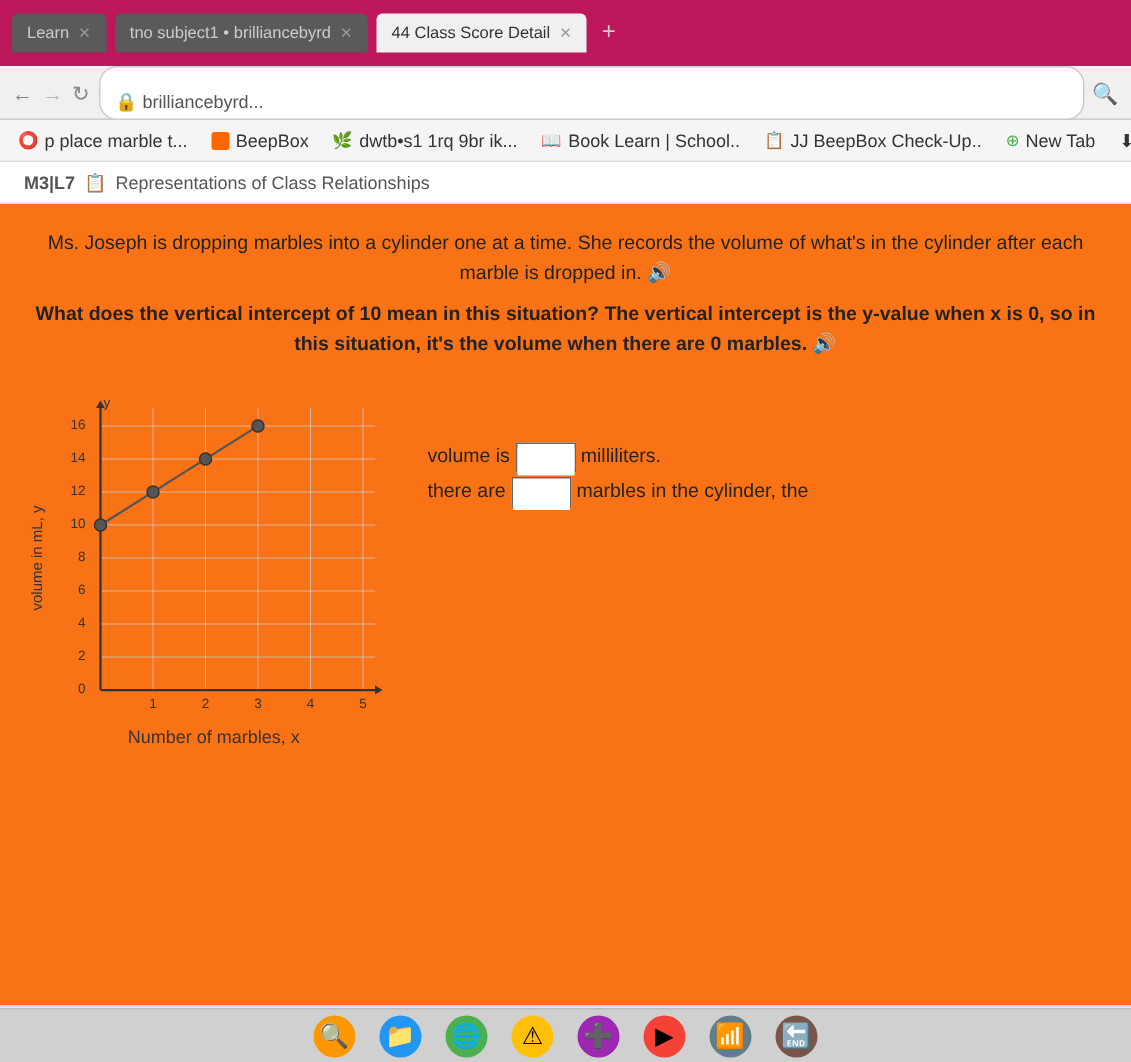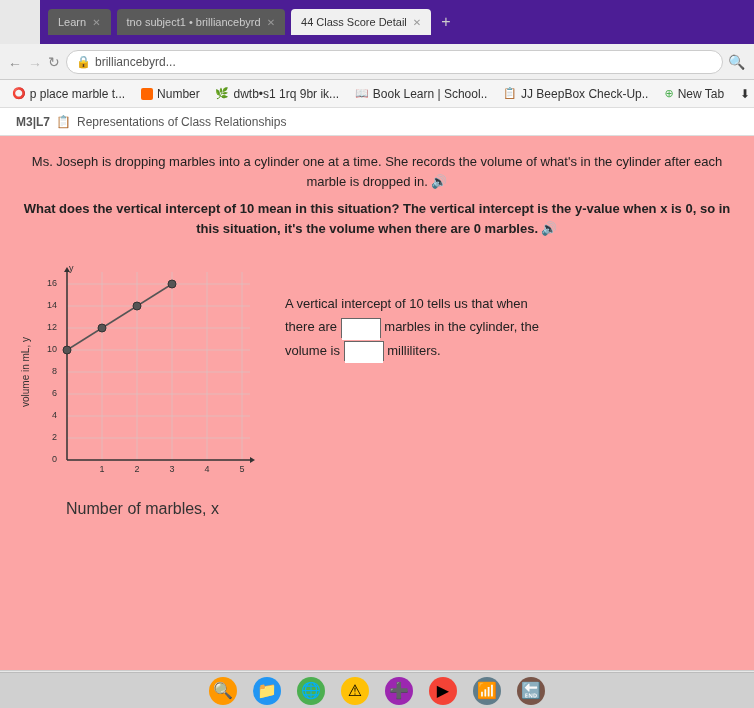--- a/index.html
+++ b/index.html
@@ -7,27 +7,26 @@
       width: 754px;
       height: 708px;
       background: #e8e8e8;
       font-family: Arial, sans-serif;
       font-size: 13px;
       overflow: hidden;
     }
 
     
     .browser-chrome {
-      background: #4c1d95;
+      background: #be185d;
       height: 44px;
       display: flex;
       align-items: center;
       padding: 0 8px;
       gap: 6px;
-      margin-left: 40px;
     }
     .tab {
       background: #5a5a5a;
       color: #ccc;
       font-size: 11px;
       padding: 4px 10px;
       border-radius: 4px 4px 0 0;
       display: flex;
       align-items: center;
       gap: 6px;
@@ -90,21 +89,21 @@
       align-items: center;
       padding: 0 16px;
       gap: 6px;
       border-bottom: 1px solid #ddd;
       font-size: 12px;
       color: #555;
     }
 
     
     .main-content {
-      background: #fca5a5;
+      background: #f97316;
       padding: 16px 20px 12px 20px;
       height: calc(708px - 32px - 36px - 28px - 28px - 50px);
       overflow: hidden;
     }
 
     .problem-text {
       font-size: 13px;
       color: #222;
       line-height: 1.5;
       margin-bottom: 8px;
@@ -142,23 +141,23 @@
       font-size: 10px;
       color: #333;
       writing-mode: vertical-rl;
       transform: rotate(180deg);
       white-space: nowrap;
     }
     .graph-svg {
       border: none;
     }
     .x-axis-label {
-      font-size: 16px;
+      font-size: 12px;
       color: #333;
-      margin-top: 18px;
+      margin-top: 2px;
       text-align: center;
     }
 
     
     .right-text {
       font-size: 13px;
       color: #222;
       line-height: 1.8;
       padding-top: 30px;
     }
@@ -242,35 +241,35 @@
     <span class="tab-close">✕</span>
   </div>
   <span class="tab-plus">+</span>
 </div>
 
 <div class="address-bar">
   <div style="display:flex;gap:6px;align-items:center;flex:1;">
     <span style="color:#888;font-size:14px;">←</span>
     <span style="color:#bbb;font-size:14px;">→</span>
     <span style="color:#888;font-size:14px;">↻</span>
-    <div style="background:#fff;border:1px solid #ccc;border-radius:12px;flex:1;height:24px;display:flex;align-items:center;padding:0 10px;font-size:12px;color:#555;">
+    <div style="background:#fff;border:1px solid #ccc;border-radius:12px;flex:1;height:36px;display:flex;padding:16px 10px;font-size:12px;color:#555;">
       <span style="color:#555;">🔒 brilliancebyrd...</span>
     </div>
     <span style="color:#888;font-size:14px;">🔍</span>
   </div>
 </div>
 
 <div class="bookmarks-bar">
   <div class="bookmark-item">
     <span style="font-size:11px;">⭕</span>
     <span>p place marble t...</span>
   </div>
   <div class="bookmark-item">
     <span style="width:12px;height:12px;background:#ff6600;border-radius:2px;display:inline-block;"></span>
-    <span>Number</span>
+    <span>BeepBox</span>
   </div>
   <div class="bookmark-item">
     <span style="font-size:11px;">🌿</span>
     <span>dwtb•s1 1rq 9br ik...</span>
   </div>
   <div class="bookmark-item">
     <span style="font-size:11px;color:#e53935;">📖</span>
     <span>Book Learn | School..</span>
   </div>
   <div class="bookmark-item">
@@ -364,34 +363,33 @@
           <circle class="data-point" cx="102" cy="44" r="4"></circle>
           <circle class="data-point" cx="137" cy="22" r="4"></circle>
 
           <text x="34" y="9" font-size="9" fill="#333">y</text>
         </svg>
       </div>
       <div class="x-axis-label">Number of marbles, x</div>
     </div>
 
     <div class="right-text">
-      <div>A vertical intercept of 10 tells us that when</div>
+      <div>
+        <span>volume is</span>
+        <span class="inline-input">
+          <input type="text" value="" style="">
+        </span>
+        <span>milliliters.</span>
+      </div>
       <div>
         <span>there are</span>
         <span class="inline-input">
           <input type="text" value="" style="">
         </span>
         <span>marbles in the cylinder, the</span>
-      </div>
-      <div>
-        <span>volume is</span>
-        <span class="inline-input">
-          <input type="text" value="" style="">
-        </span>
-        <span>milliliters.</span>
       </div>
     </div>
   </div>
 </div>
 
 <div class="bottom-bar">
   <div class="enter-button">
     <span>Enter</span>
     <span>✓</span>
   </div>

